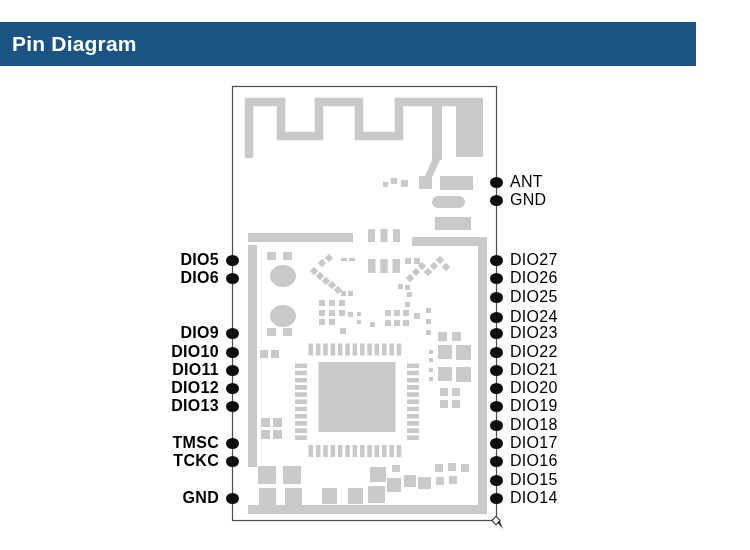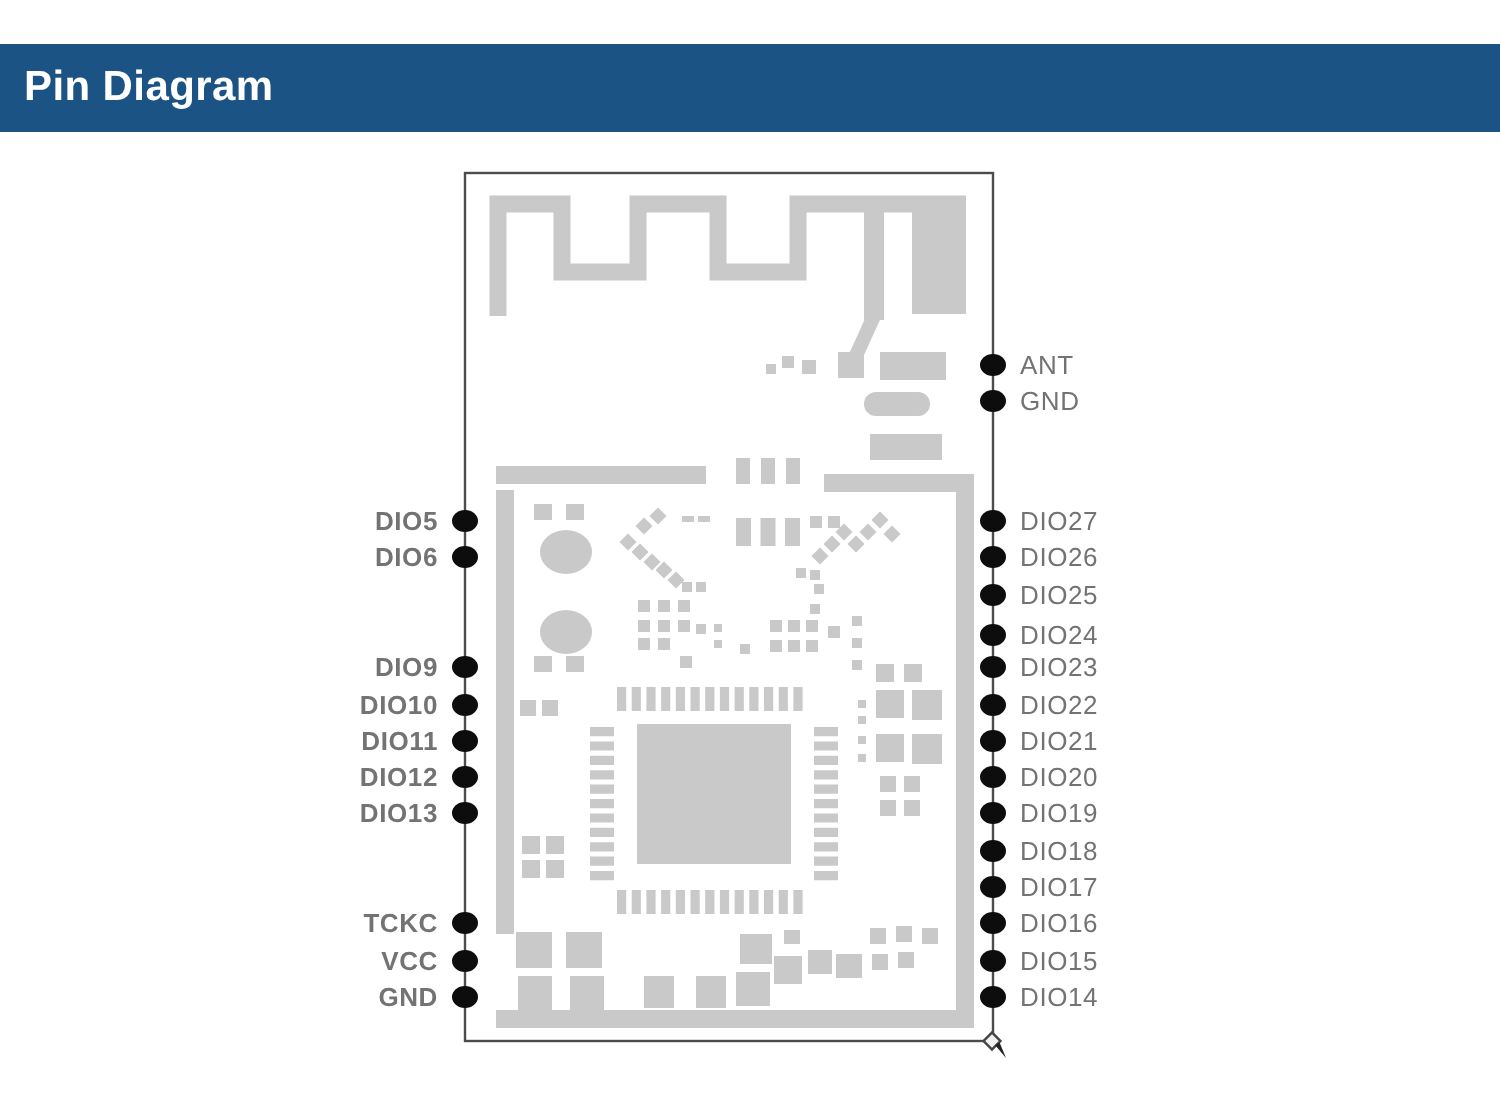--- a/index.html
+++ b/index.html
@@ -1,27 +1,27 @@
 <!DOCTYPE html>
 <html><head>
 <meta charset="utf-8">
 <style>
   html,body{margin:0;padding:0;background:#fff;}
   .stage{position:relative;width:750px;height:550px;background:#ffffff;overflow:hidden;
          font-family:"Liberation Sans",sans-serif;}
   
-  .hdr{position:absolute;left:0;top:22px;width:750px;height:44px;background:#1b5385;
+  .hdr{position:absolute;left:0;top:22px;width:696px;height:44px;background:#1b5385;
        display:flex;align-items:center;}
   .hdr h1{margin:0;padding-left:12px;font-size:21px;font-weight:700;color:#ffffff;letter-spacing:.2px;}
   
   .diagram{position:absolute;left:0;top:0;width:750px;height:550px;}
   .art{position:absolute;left:0;top:0;}
   
   .pin{position:absolute;display:flex;align-items:center;height:18px;transform:translateY(-50%);}
-  .pin .lbl{color:#737373;font-size:13px;line-height:1;letter-spacing:.3px;white-space:nowrap;}
+  .pin .lbl{color:#000000;font-size:16px;line-height:1;letter-spacing:.3px;white-space:nowrap;}
   .pin .dot{width:13px;height:11px;border-radius:50%;background:#0d0d0d;flex:0 0 auto;}
   .pin.left{left:0;width:239px;justify-content:flex-end;}
   .pin.left .lbl{margin-right:7px;font-weight:bold;}
   .pin.right{left:490px;}
   .pin.right .lbl{margin-left:7px;}
 </style>
 </head>
 <body>
 
 <div class="stage">
@@ -212,28 +212,28 @@
         <span class="dot"></span>
       </div>
     <div class="pin left" style="top:388px">
         <span class="lbl">DIO12</span>
         <span class="dot"></span>
       </div>
     <div class="pin left" style="top:406px">
         <span class="lbl">DIO13</span>
         <span class="dot"></span>
       </div>
+    <div class="pin left" style="top:443px">
+        <span class="lbl">TMSC</span>
+        <span class="dot"></span>
+      </div>
     <div class="pin left" style="top:461px">
         <span class="lbl">TCKC</span>
         <span class="dot"></span>
       </div>
-    <div class="pin left" style="top:480px">
-        <span class="lbl">VCC</span>
-        <span class="dot"></span>
-      </div>
     <div class="pin left" style="top:498px">
         <span class="lbl">GND</span>
         <span class="dot"></span>
       </div>
 
     <div class="pin right" style="top:260px">
         <span class="dot"></span>
         <span class="lbl">DIO27</span>
       </div>
     <div class="pin right" style="top:278px">

